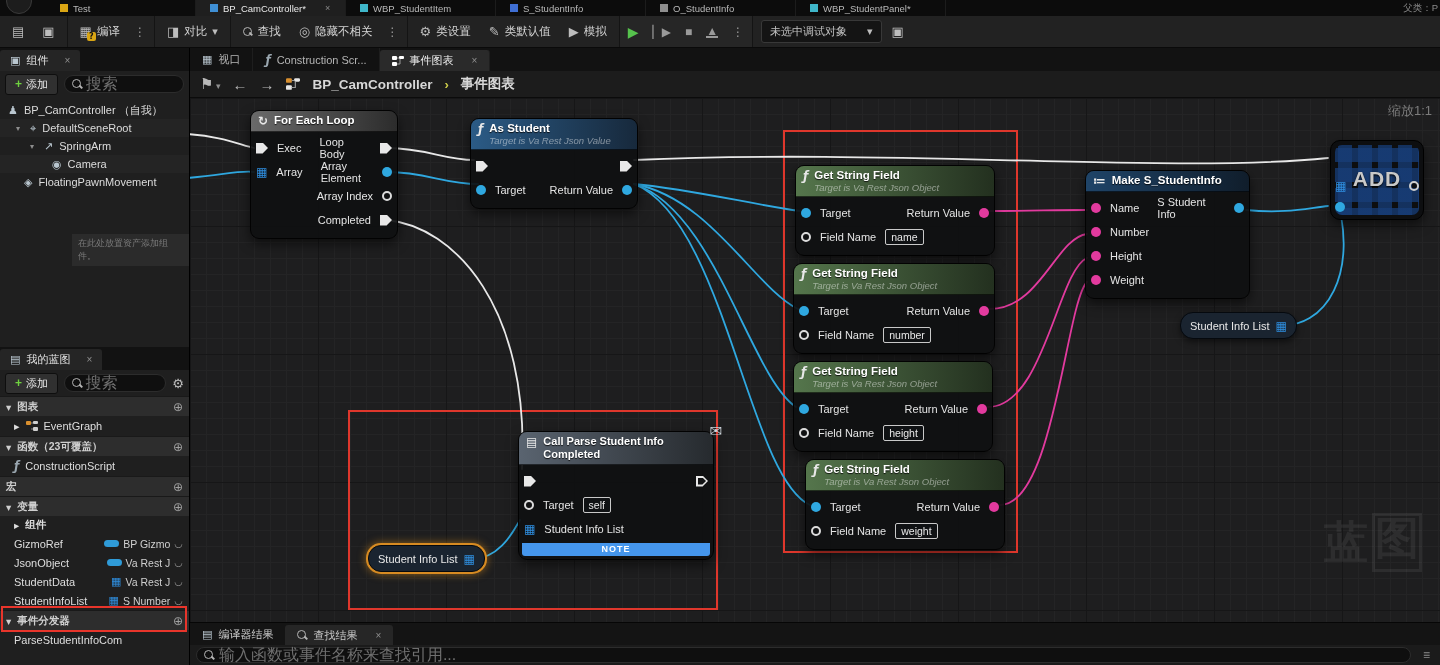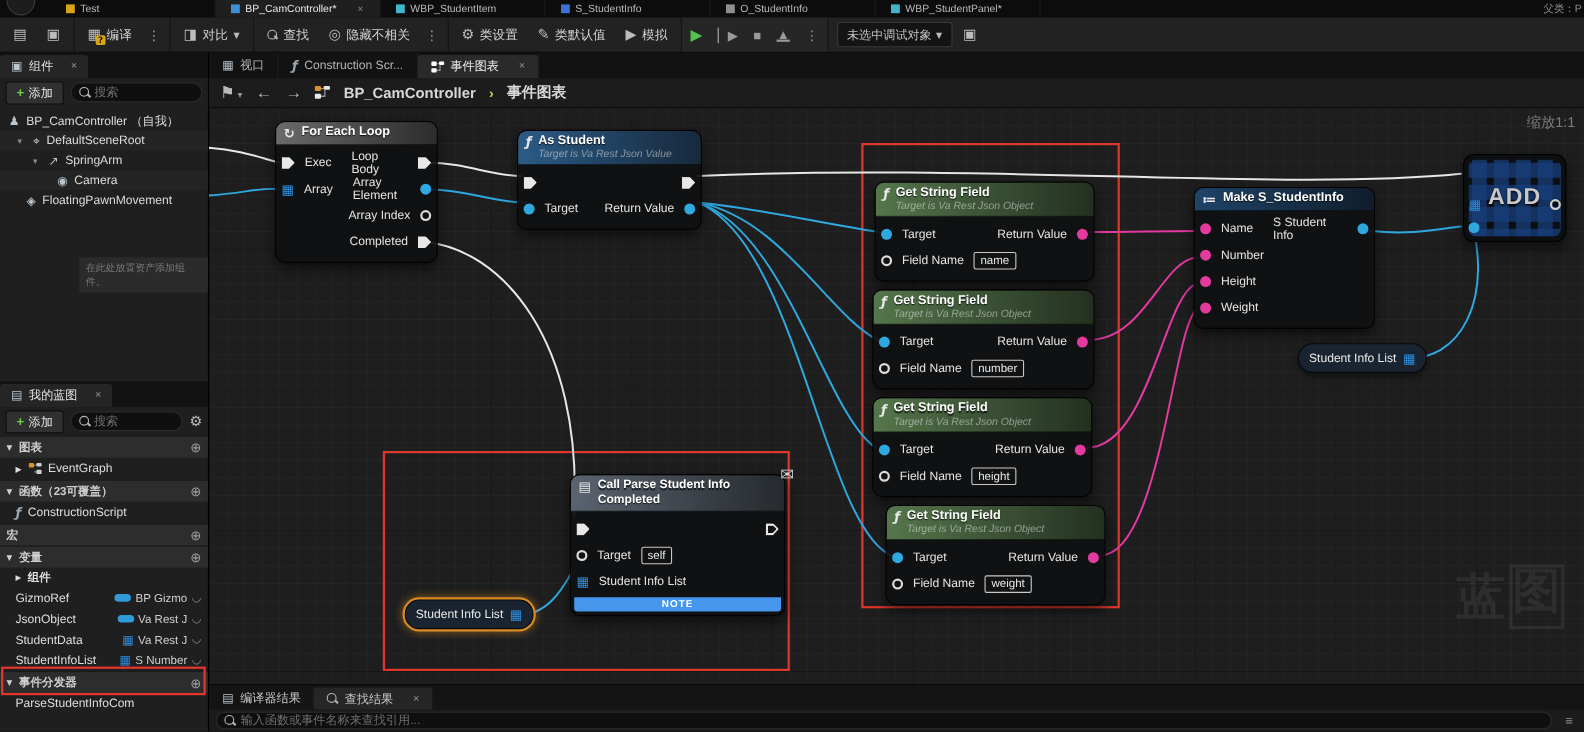--- a/index.html
+++ b/index.html
@@ -28,34 +28,34 @@
   .gicon { font-size:13px; color:#bdbdbd; line-height:1; font-family:"DejaVu Sans",sans-serif; }
   .gicon.small { font-size:11px; }
   .dots { color:#9a9a9a; font-size:12px; letter-spacing:0; }
   .mag { position:relative; width:10px; height:10px; display:inline-block; }
   .mag::before { content:""; position:absolute; left:0; top:0; width:7px; height:7px; border:1.5px solid #b5b5b5; border-radius:50%; }
   .mag::after { content:""; position:absolute; left:6.5px; top:6.5px; width:4px; height:1.5px; background:#b5b5b5; transform:rotate(45deg); }
   .badge-q { position:absolute; right:-4px; bottom:-3px; background:#d9a514; color:#111; font-size:8px; font-weight:bold;
     width:9px; height:9px; border-radius:2px; text-align:center; line-height:9px; }
   .play { color:#56c24d; font-size:14px; }
   .ctrl { color:#9a9a9a; font-size:12px; }
-  #debugsel { background:#141414; border:1px solid #383838; border-radius:3px; padding:3px 8px; display:flex; gap:4px; align-items:center; font-size:11px; color:#c3c3c3; }
+  #debugsel { background:#141414; border:1px solid #383838; border-radius:3px; padding:3px 8px; display:flex; gap:20px; align-items:center; font-size:11px; color:#c3c3c3; }
 
   
   .lpanel { position:absolute; left:0; width:190px; background:#1f1f1f; border-right:1px solid #000; }
   .ptabrow { height:23px; background:#121212; display:flex; align-items:stretch; }
   .ptab { background:#252525; display:flex; align-items:center; gap:6px; padding:0 10px; font-size:11px; color:#e3e3e3; border-radius:3px 3px 0 0; margin-top:2px; }
   .ptab .close { color:#8f8f8f; font-size:10px; margin-left:10px; }
   .ptools { height:26px; display:flex; align-items:center; gap:6px; padding:0 5px; background:#1f1f1f; }
   .addbtn { display:flex; align-items:center; gap:4px; background:#303030; border:1px solid #0e0e0e; border-radius:3px;
     padding:2px 9px; font-size:11px; color:#e8e8e8; }
   .addbtn .plus { color:#6fd23f; font-weight:bold; font-size:12px; }
   .searchbox { flex:1; display:flex; align-items:center; gap:5px; background:#0f0f0f; border:1px solid #2c2c2c;
     border-radius:9px; padding:2px 7px; height:18px; }
-  .searchbox input { background:transparent; border:none; outline:none; color:#cfcfcf; font-size:11px; width:100%;
+  .searchbox input { background:transparent; border:none; outline:none; color:#cfcfcf; font-size:16px; width:100%;
     font-family:Liberation Sans, sans-serif; }
   .searchbox input::placeholder { color:#6f6f6f; }
   .trow { display:flex; align-items:center; gap:6px; height:18px; font-size:11px; color:#dcdcdc; white-space:nowrap; }
   .trow .tw { color:#8d8d8d; font-size:8px; width:8px; }
   .ticon { font-size:11px; color:#b9c6cf; font-family:"DejaVu Sans",sans-serif; }
   .drophint { position:absolute; left:72px; top:186px; background:#2b2b2b; color:#7a7a7a; font-size:9px; padding:3px 6px; }
 
   .secrow { height:20px; background:#2d2d2d; border-top:1px solid #191919; display:flex; align-items:center; gap:6px;
     padding:0 6px; font-size:10.5px; color:#cfcfcf; font-weight:bold; }
   .secrow .oplus { margin-left:auto; color:#9f9f9f; font-size:12px; font-weight:normal; }

